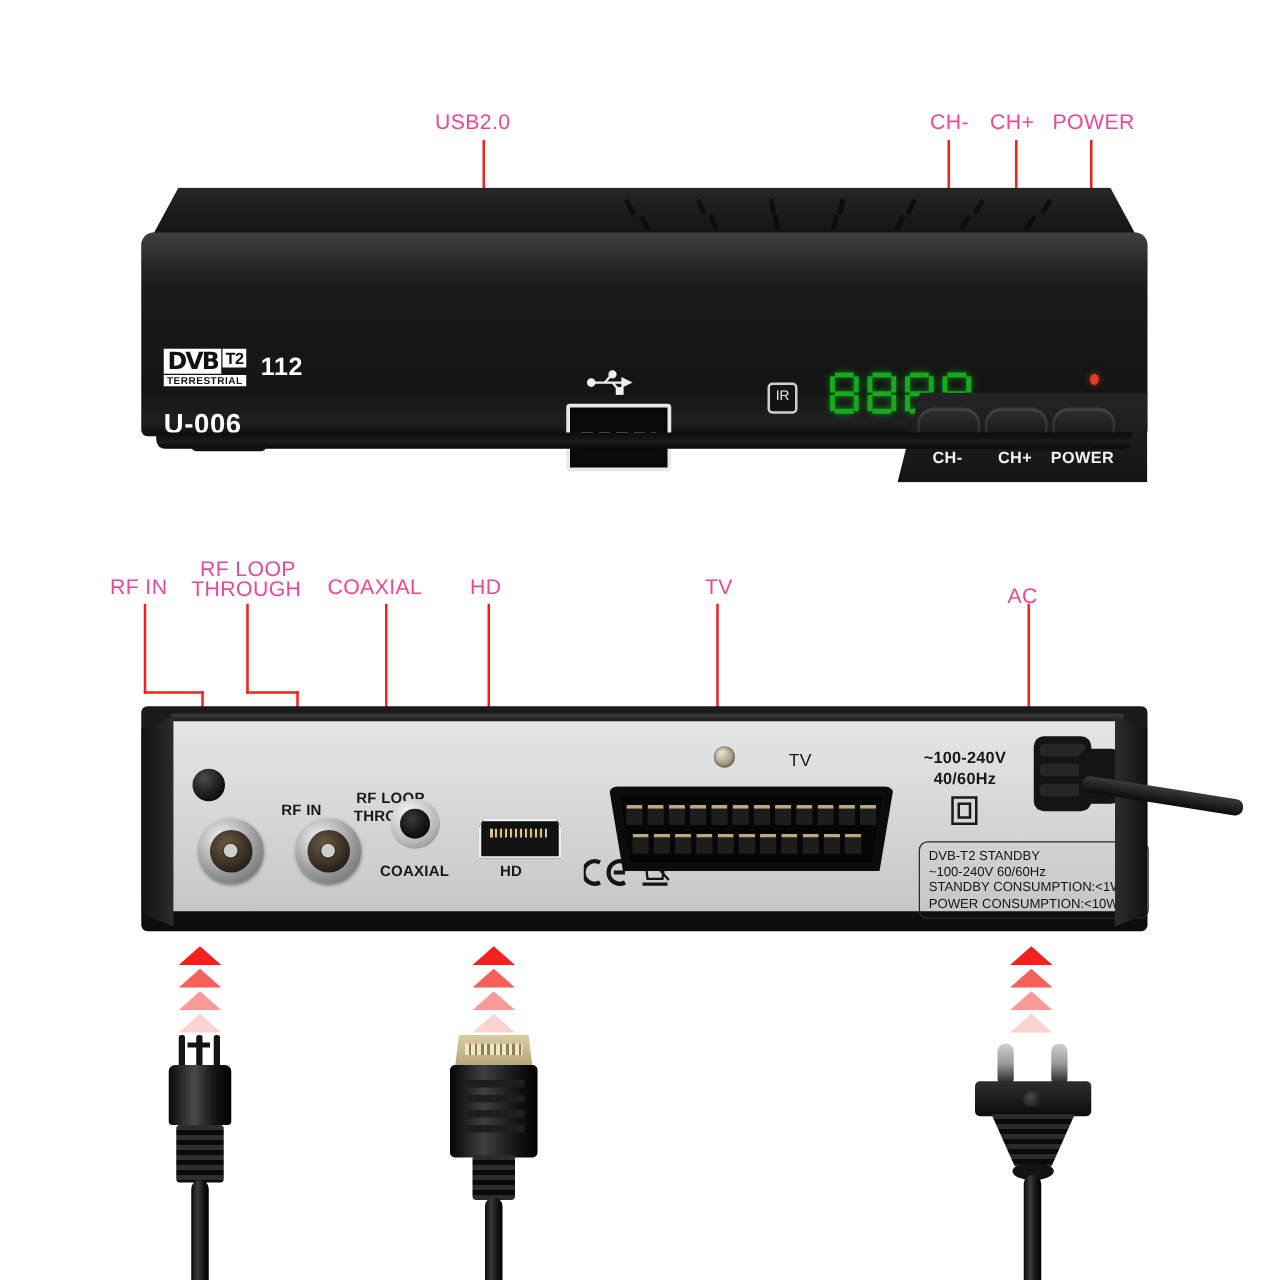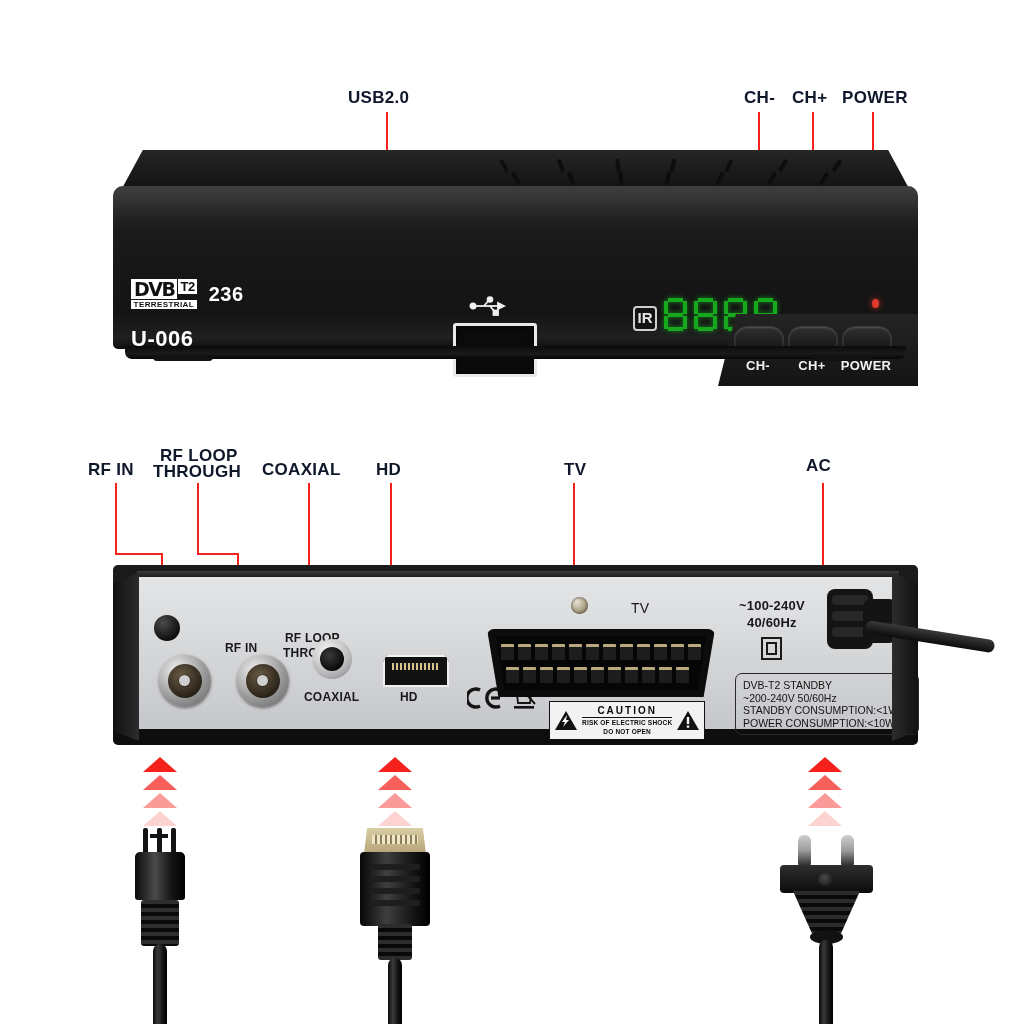--- a/index.html
+++ b/index.html
@@ -2,21 +2,21 @@
 <html><head>
 <meta charset="utf-8">
 <style>
   html,body{margin:0;padding:0;background:#ffffff;}
   body{width:1024px;height:1024px;position:relative;overflow:hidden;
        font-family:"Liberation Sans","DejaVu Sans",sans-serif;}
   .stage{position:absolute;left:0;top:0;width:1024px;height:1024px;}
   .abs{position:absolute;}
 
   
-  .callout-label{position:absolute;color:#0f172a;font-weight:bold;
+  .callout-label{position:absolute;color:#ec4899;font-weight:normal;
      font-size:17px;letter-spacing:.3px;white-space:nowrap;line-height:18px;}
   .cline{position:absolute;background:#f4211c;}
   .cline.v{width:2px;}
   .cline.h{height:2px;}
   .cdot{position:absolute;width:9px;height:9px;border-radius:50%;
         background:#f4211c;}
 
   
   #front-unit{left:113px;top:150px;width:805px;height:215px;padding-left:12px;}
   .front-topbar{position:absolute;left:6px;top:0;width:793px;height:44px;
@@ -53,23 +53,23 @@
   .model-no{position:absolute;left:18px;top:140px;color:#fff;
      font-weight:bold;font-size:22px;letter-spacing:.5px;}
 
   .usb-icon{position:absolute;left:355px;top:110px;width:40px;height:20px;}
   .usb-port{position:absolute;left:340px;top:137px;width:78px;height:48px;
      background:#0b0b0b;border:3px solid #e9e9e9;border-radius:3px;
      box-shadow:inset 0 0 6px #000;}
   .usb-tongue{position:absolute;left:9px;top:20px;width:60px;height:5px;
      background:repeating-linear-gradient(90deg,#e2e2e2 0 9px,#0b0b0b 9px 14px);}
 
-  .ir-badge{position:absolute;left:520px;top:120px;width:20px;height:21px;
+  .ir-badge{position:absolute;left:501px;top:120px;width:20px;height:21px;
      border:2px solid #cfcfcf;border-radius:4px;color:#e6e6e6;
-     font-size:15px;font-weight:bold;line-height:19px;text-align:center;
+     font-size:11px;font-weight:normal;line-height:19px;text-align:center;
      background:#131313;}
   .seg-display{position:absolute;left:551px;top:112px;display:flex;gap:7px;}
   .seg{position:relative;width:23px;height:33px;}
   .seg i{position:absolute;display:block;background:#17a81e;
      box-shadow:0 0 5px rgba(23,200,35,.65);}
   .seg .sa{left:4px;top:0;width:15px;height:4px;}
   .seg .sg{left:4px;top:15px;width:15px;height:4px;}
   .seg .sd{left:4px;top:29px;width:15px;height:4px;}
   .seg .sf{left:0;top:3px;width:4px;height:13px;}
   .seg .sb{right:0;top:3px;width:4px;height:13px;}
@@ -211,21 +211,21 @@
 
       <div class="logo-box">
         <div class="dvb-logo">
           <div>
             <div style="display:flex;align-items:flex-start;">
               <span class="dvb-mark">DVB</span>
               <span class="dvb-t2">T2</span>
             </div>
             <div class="dvb-sub">TERRESTRIAL</div>
           </div>
-          <span class="dvb-num">236</span>
+          <span class="dvb-num">112</span>
         </div>
       </div>
       <div class="model-no">U-006</div>
 
       <svg class="usb-icon" viewBox="0 0 40 20">
         <g stroke="#f0f0f0" stroke-width="1.8" fill="#f0f0f0">
           <line x1="6" y1="10" x2="33" y2="10"></line>
           <circle cx="5" cy="10" r="2.6"></circle>
           <polygon points="36,10 30,7 30,13"></polygon>
           <line x1="16" y1="10" x2="21" y2="4"></line>
@@ -312,21 +312,21 @@
   <div class="cdot" style="left:304px;top:644px;"></div>
 
   <div class="callout-label" style="left:376px;top:461px;">HD</div>
   <div class="cline v" style="left:390px;top:483px;height:184px;"></div>
   <div class="cdot" style="left:386px;top:663px;"></div>
 
   <div class="callout-label" style="left:564px;top:461px;">TV</div>
   <div class="cline v" style="left:573px;top:483px;height:172px;"></div>
   <div class="cdot" style="left:569px;top:651px;"></div>
 
-  <div class="callout-label" style="left:806px;top:457px;">AC</div>
+  <div class="callout-label" style="left:806px;top:468px;">AC</div>
   <div class="cline v" style="left:822px;top:483px;height:127px;"></div>
   <div class="cdot" style="left:818px;top:605px;"></div>
 
   <div class="abs" id="rear-unit">
     <div class="rear-shell"></div>
     <div class="rear-inner-top"></div>
     <div class="rear-face">
 
       <div style="position:absolute;left:17px;top:38px;width:26px;height:26px;border-radius:50%;background:radial-gradient(circle at 35% 30%,#4a4a4a,#0e0e0e 70%);"></div>
 
@@ -388,51 +388,35 @@
               <i class="scart-pin"></i>
               <i class="scart-pin"></i>
               <i class="scart-pin"></i>
             <i class="scart-pin"></i>
               <i class="scart-pin"></i>
               <i class="scart-pin"></i>
           </div>
         </div>
       </div>
 
-      <div class="caution-box" style="left:412px;top:124px;">
-        <svg width="24" height="21" viewBox="0 0 24 21">
-          <polygon points="12,1 23,20 1,20" fill="#111"></polygon>
-          <polygon points="13,5 8,12 11,12 9,17 15,10 12,10" fill="#fff"></polygon>
-        </svg>
-        <div class="caution-txt">
-          <div class="t1">CAUTION</div>
-          <div class="t2">RISK OF ELECTRIC SHOCK</div>
-          <div class="t2">DO NOT OPEN</div>
-        </div>
-        <svg width="24" height="21" viewBox="0 0 24 21">
-          <polygon points="12,1 23,20 1,20" fill="#111"></polygon>
-          <rect x="10.8" y="7" width="2.4" height="7" fill="#fff"></rect>
-          <rect x="10.8" y="15.5" width="2.4" height="2.2" fill="#fff"></rect>
-        </svg>
-      </div>
 
       <div class="rlabel" style="left:602px;top:22px;font-size:13px;">~100-240V</div>
       <div class="rlabel" style="left:610px;top:39px;font-size:13px;">40/60Hz</div>
       <div class="sq-mark" style="left:624px;top:60px;"></div>
 
       <div class="ac-inlet" style="left:690px;top:12px;">
         <div class="ac-ridge" style="left:5px;top:6px;width:36px;height:10px;"></div>
         <div class="ac-ridge" style="left:5px;top:22px;width:36px;height:10px;"></div>
         <div class="ac-ridge" style="left:5px;top:38px;width:36px;height:10px;"></div>
       </div>
       <div class="ac-inlet" style="left:726px;top:22px;width:34px;height:44px;"></div>
 
       <div class="rating-box" style="left:598px;top:96px;width:168px;">
         <div>DVB-T2 STANDBY</div>
-        <div>~200-240V 50/60Hz</div>
+        <div>~100-240V 60/60Hz</div>
         <div>STANDBY CONSUMPTION:&lt;1W</div>
         <div>POWER CONSUMPTION:&lt;10W</div>
       </div>
     </div>
 
     <div class="rear-lip-l"></div>
     <div class="rear-lip-r"></div>
   </div>
 
   <div class="ac-cord" style="left:866px;top:620px;width:130px;transform:rotate(9deg);transform-origin:left center;"></div>

